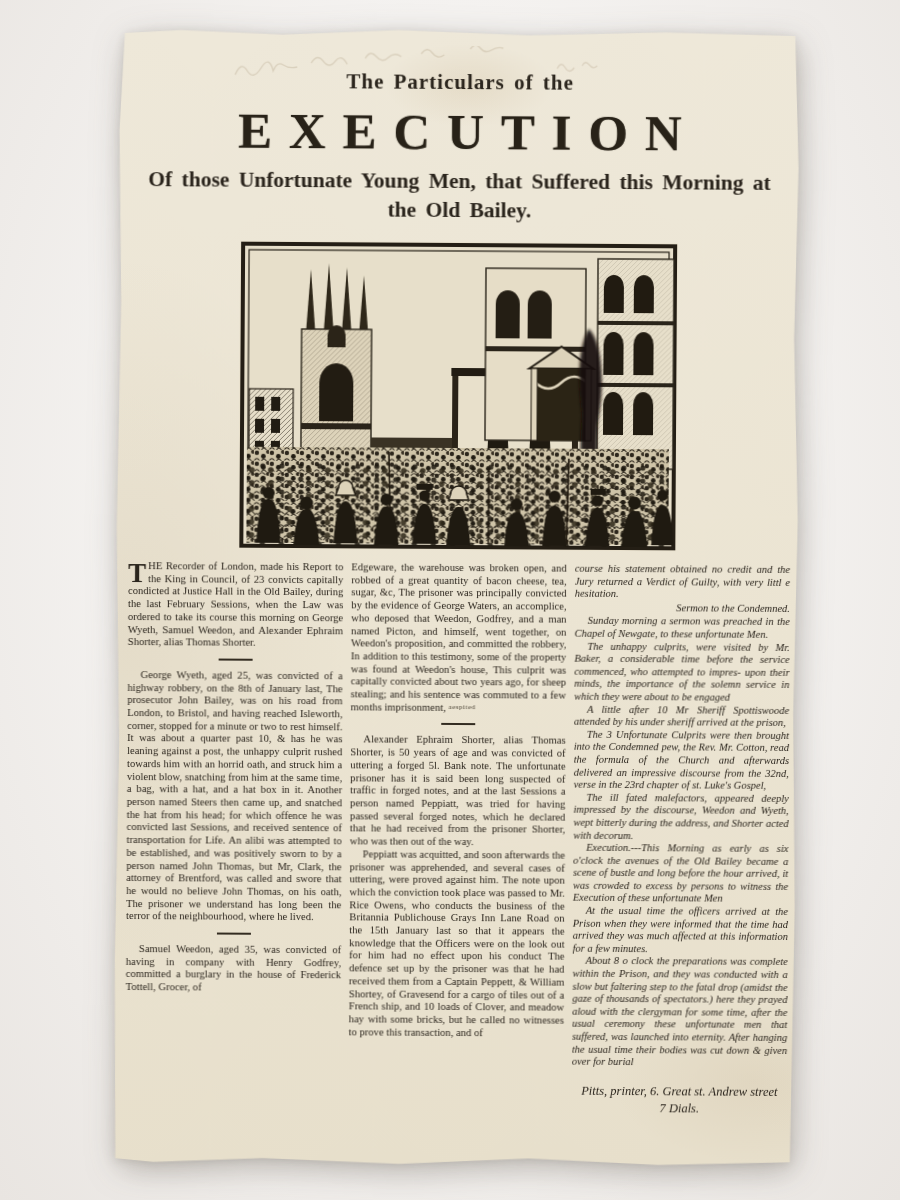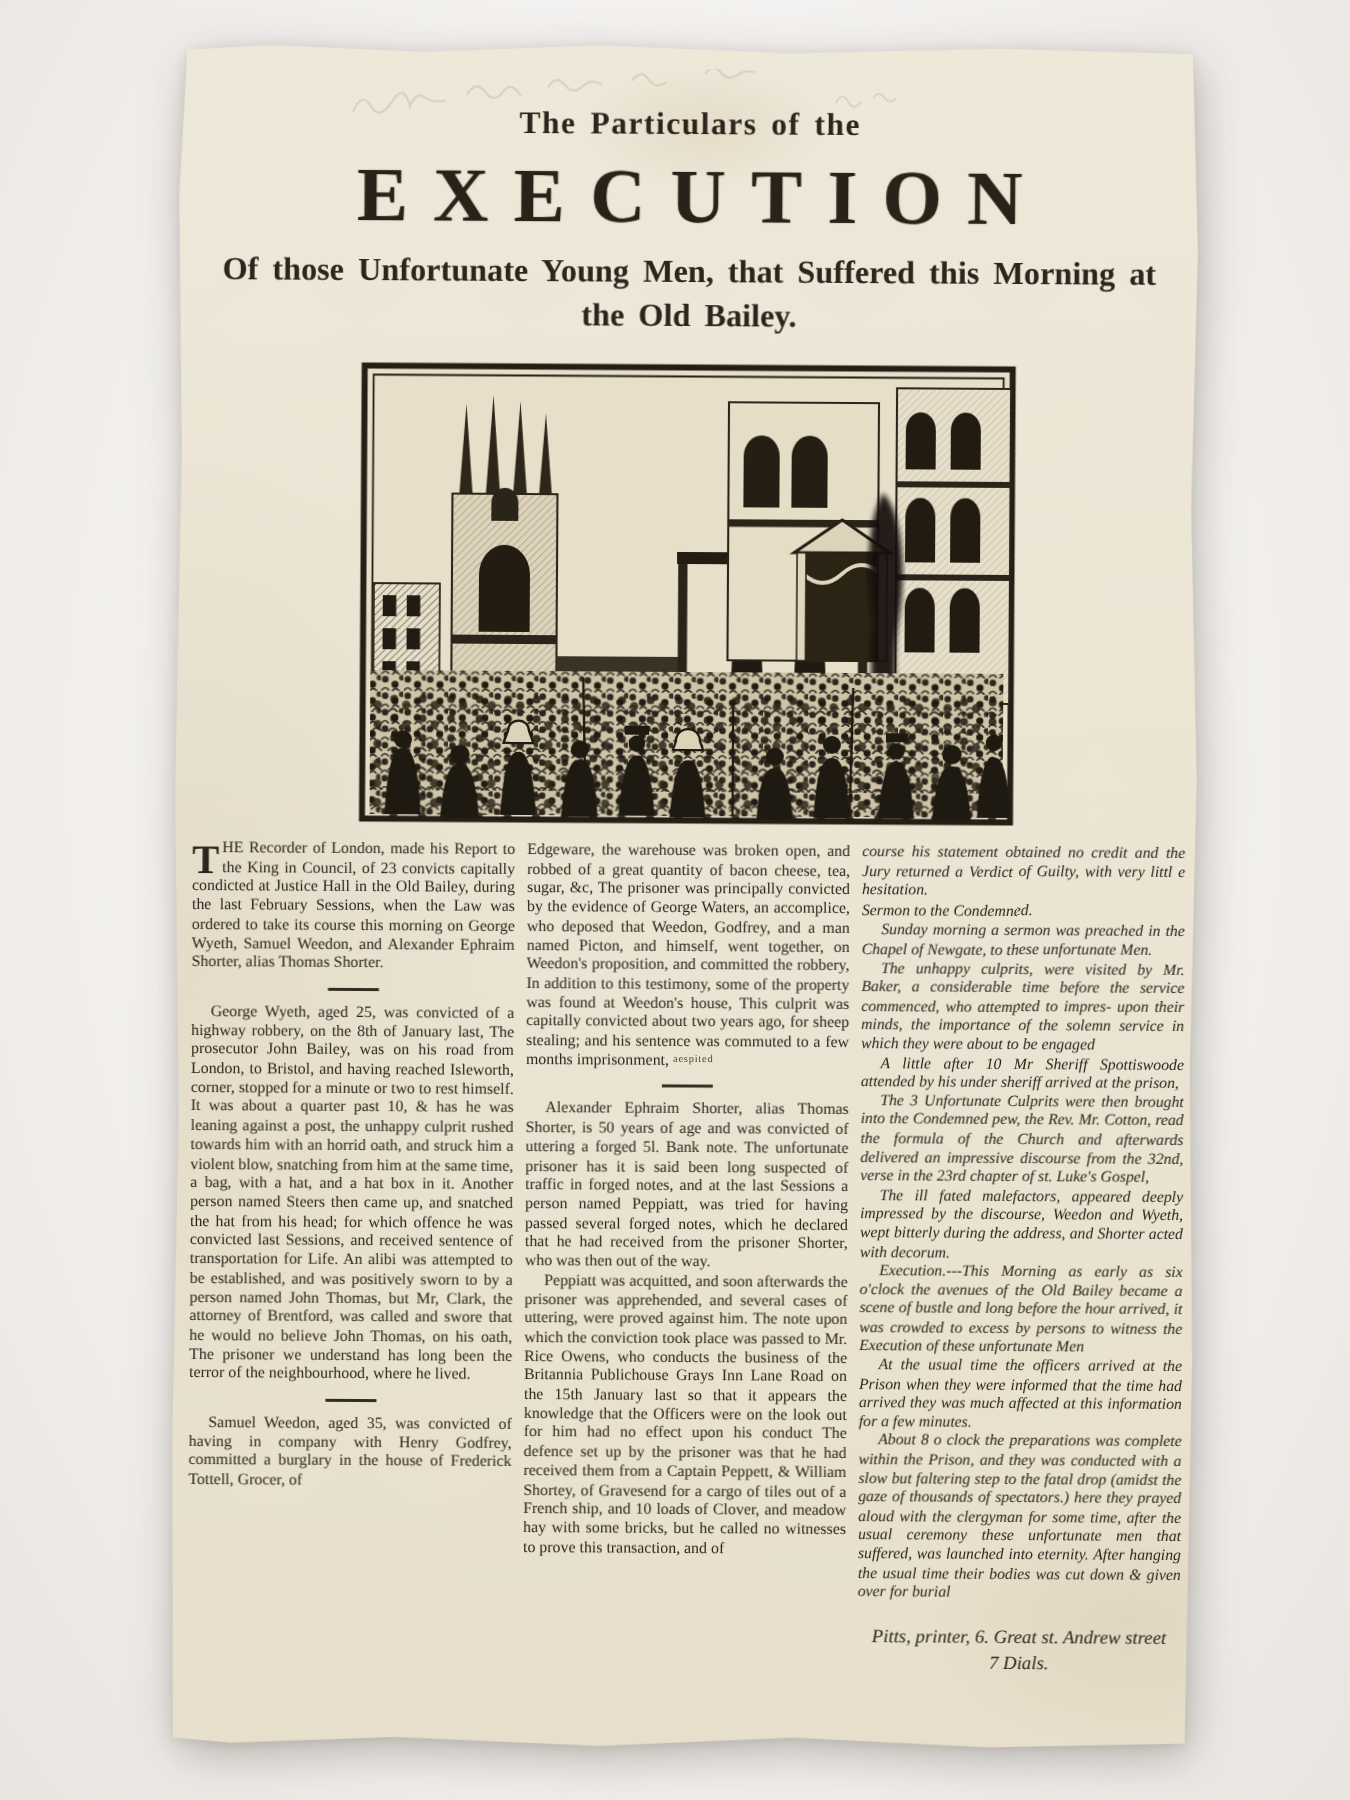--- a/index.html
+++ b/index.html
@@ -36,21 +36,21 @@
     display:flex;gap:8px;padding:4px 8px 0 12px;
     font-size:10.6px;line-height:1.2;text-align:justify;
   }
   .col{width:216px;}
   .col p{margin:0;text-indent:13px;}
   .col p.noindent{text-indent:0;}
   .dropcap{float:left;font-size:27px;line-height:0.82;font-weight:bold;padding:2px 2px 0 0;}
   .rule{width:34px;border:0;border-top:2.4px solid #332c21;margin:9px auto;}
   .micro{font-size:7px;letter-spacing:.5px;vertical-align:2px;color:#4a4234;}
   .col3{font-style:italic;font-size:10.5px;}
-  .col3 .centerhead{text-align:left;text-indent:0;margin:1px 0;}
+  .col3 .centerhead{text-align:right;text-indent:0;margin:1px 0;}
   .imprint{margin-top:14px;text-align:center;font-size:12.5px;line-height:1.35;}
 </style>
 </head>
 <body>
 
 <div class="photo">
   <div class="paper-wrap">
     <div class="paper">
 
       <svg class="pencil" width="420" height="48" viewBox="0 0 420 48">

